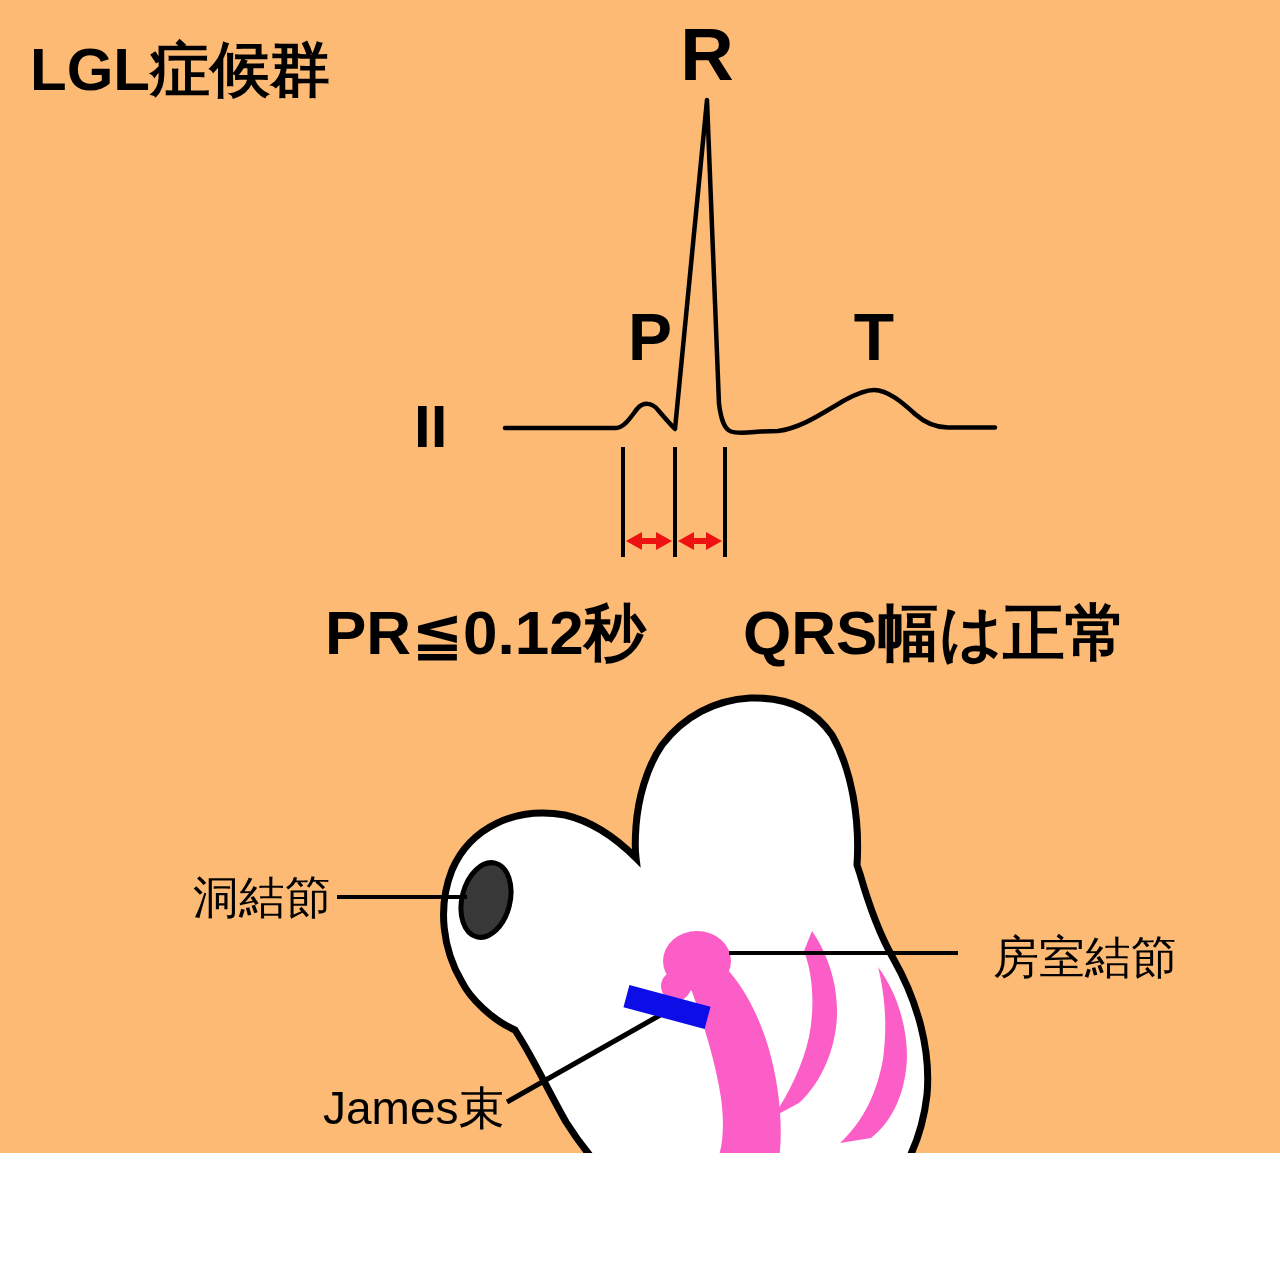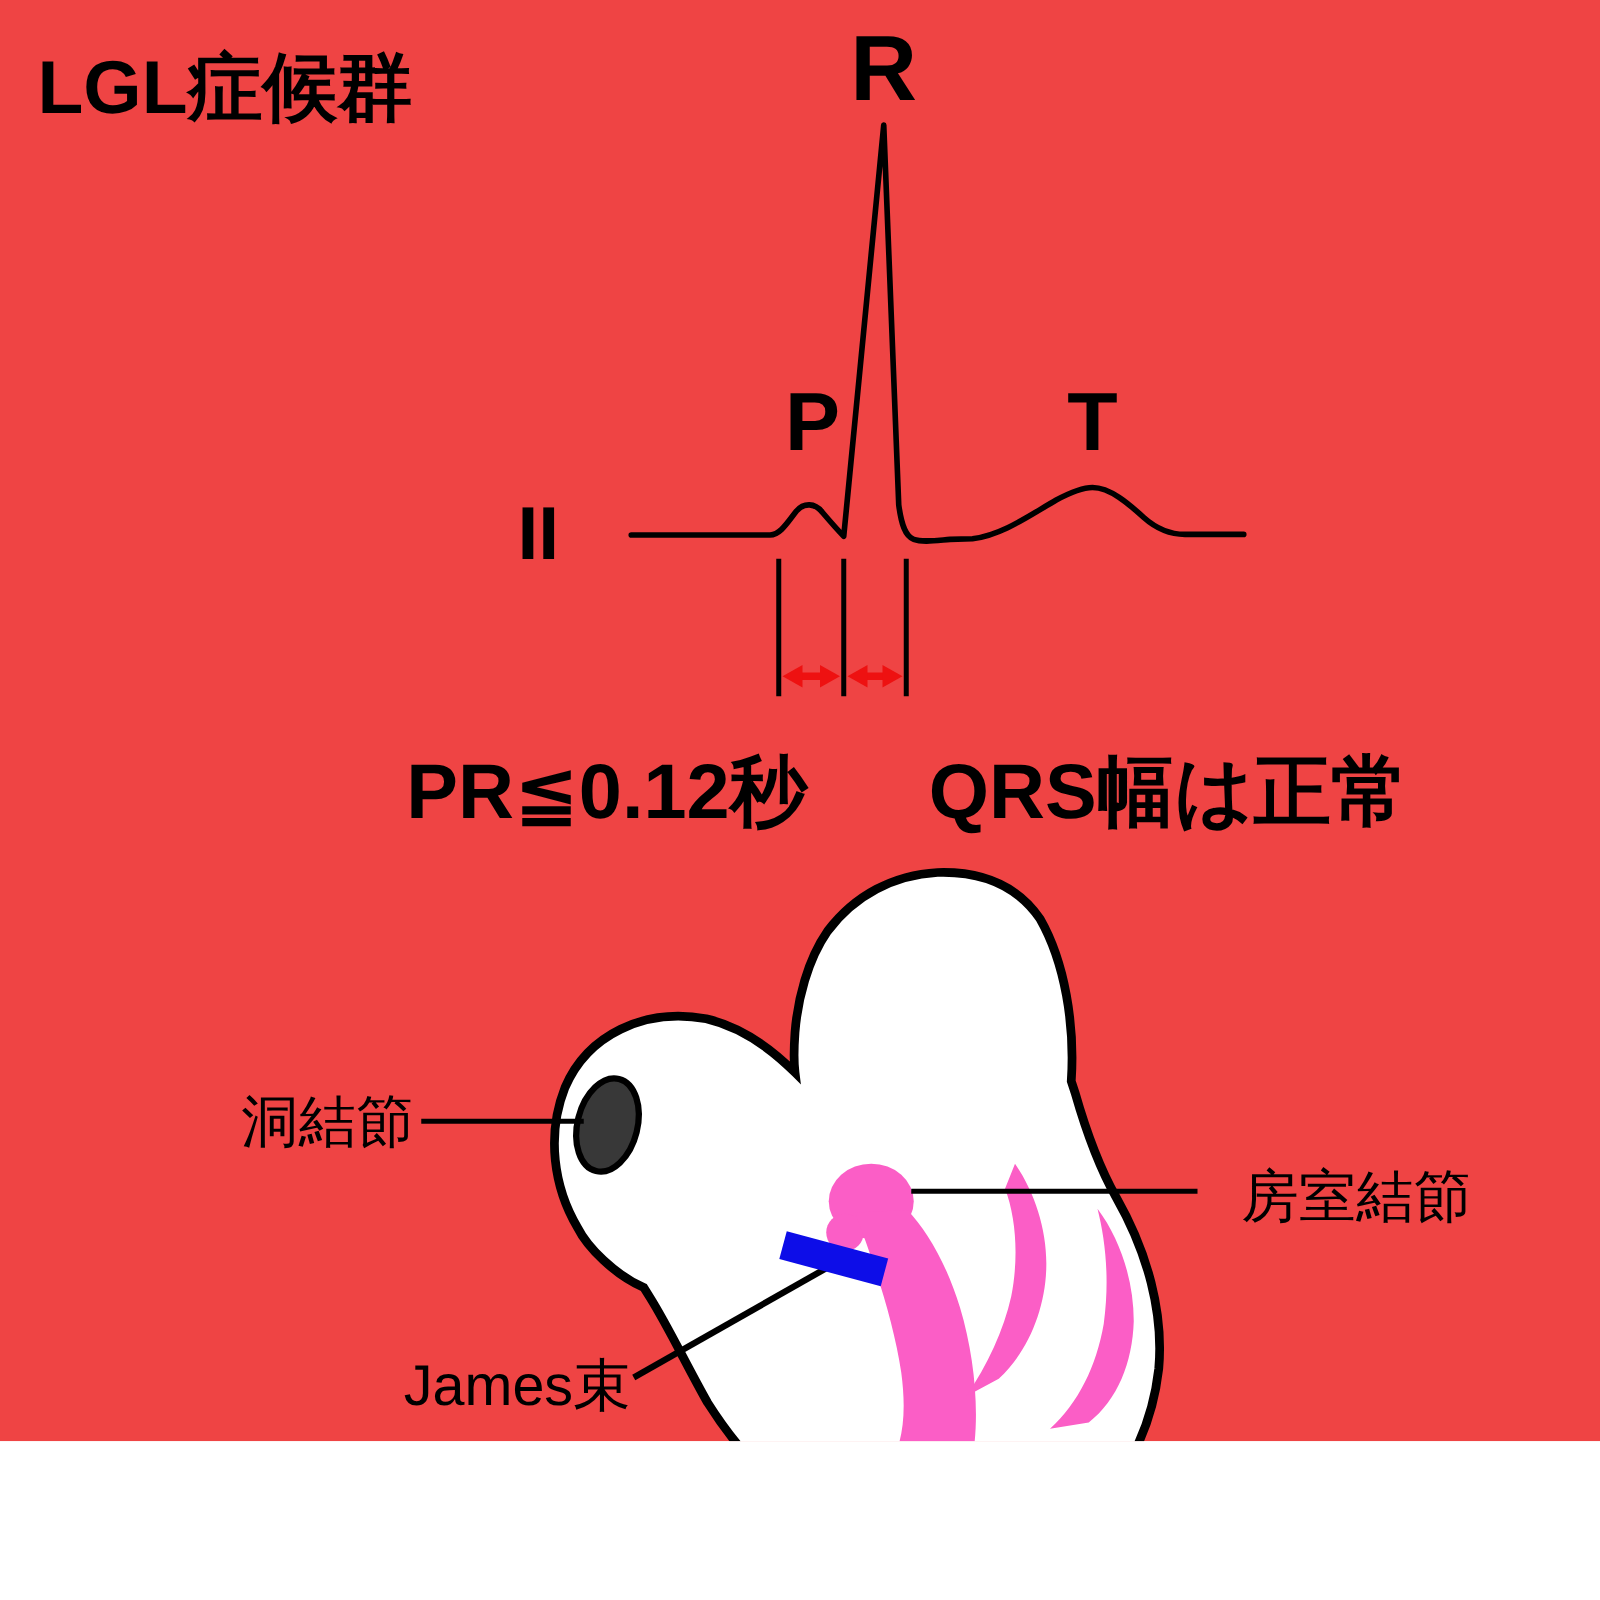--- a/index.html
+++ b/index.html
@@ -1,16 +1,16 @@
 <!DOCTYPE html>
 <html><head>
 <meta charset="utf-8">
 <style>
   html,body{margin:0;padding:0;background:#fff;}
-  .canvas{position:relative;width:1280px;height:1153px;background:#ef4444;overflow:hidden;}
+  .canvas{position:relative;width:1280px;height:1153px;background:#fdba74;overflow:hidden;}
   svg{display:block;}
   text{font-family:"Liberation Sans","DejaVu Sans",sans-serif;fill:#000;}
   .t-title{font-size:60px;font-weight:700;}
   .t-wave{font-size:66px;font-weight:700;}
   .t-wave-r{font-size:74px;font-weight:700;}
   .t-lead{font-size:60px;font-weight:700;}
   .t-finding{font-size:62px;font-weight:700;}
   .t-anat{font-size:46px;font-weight:400;}
 </style>
 </head>

